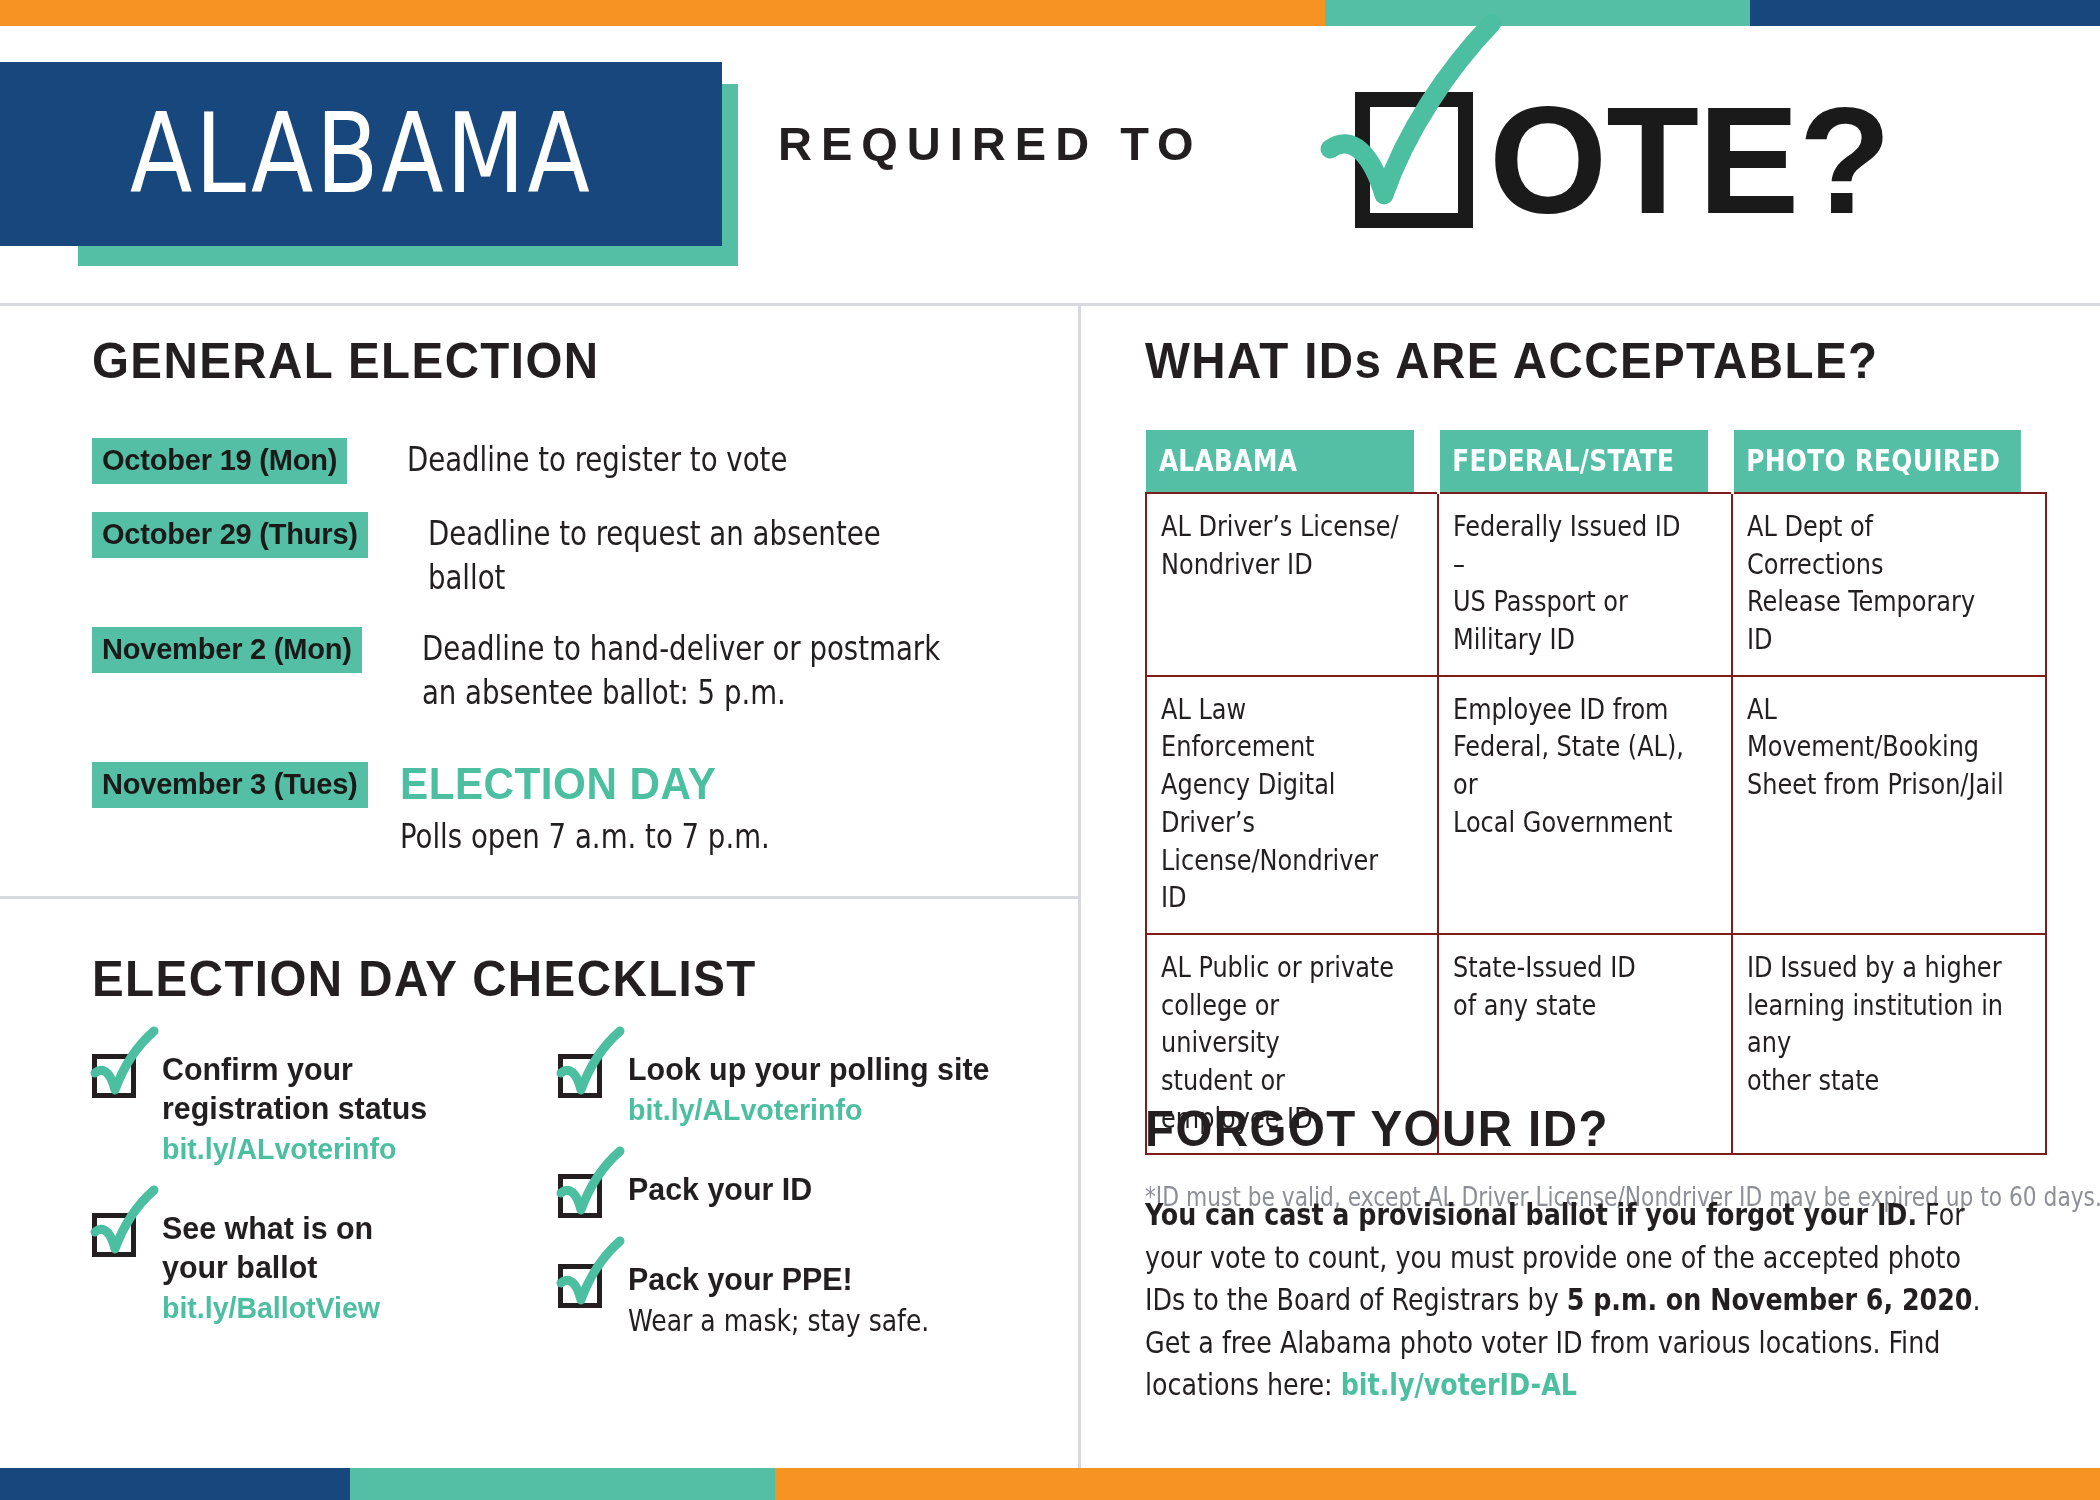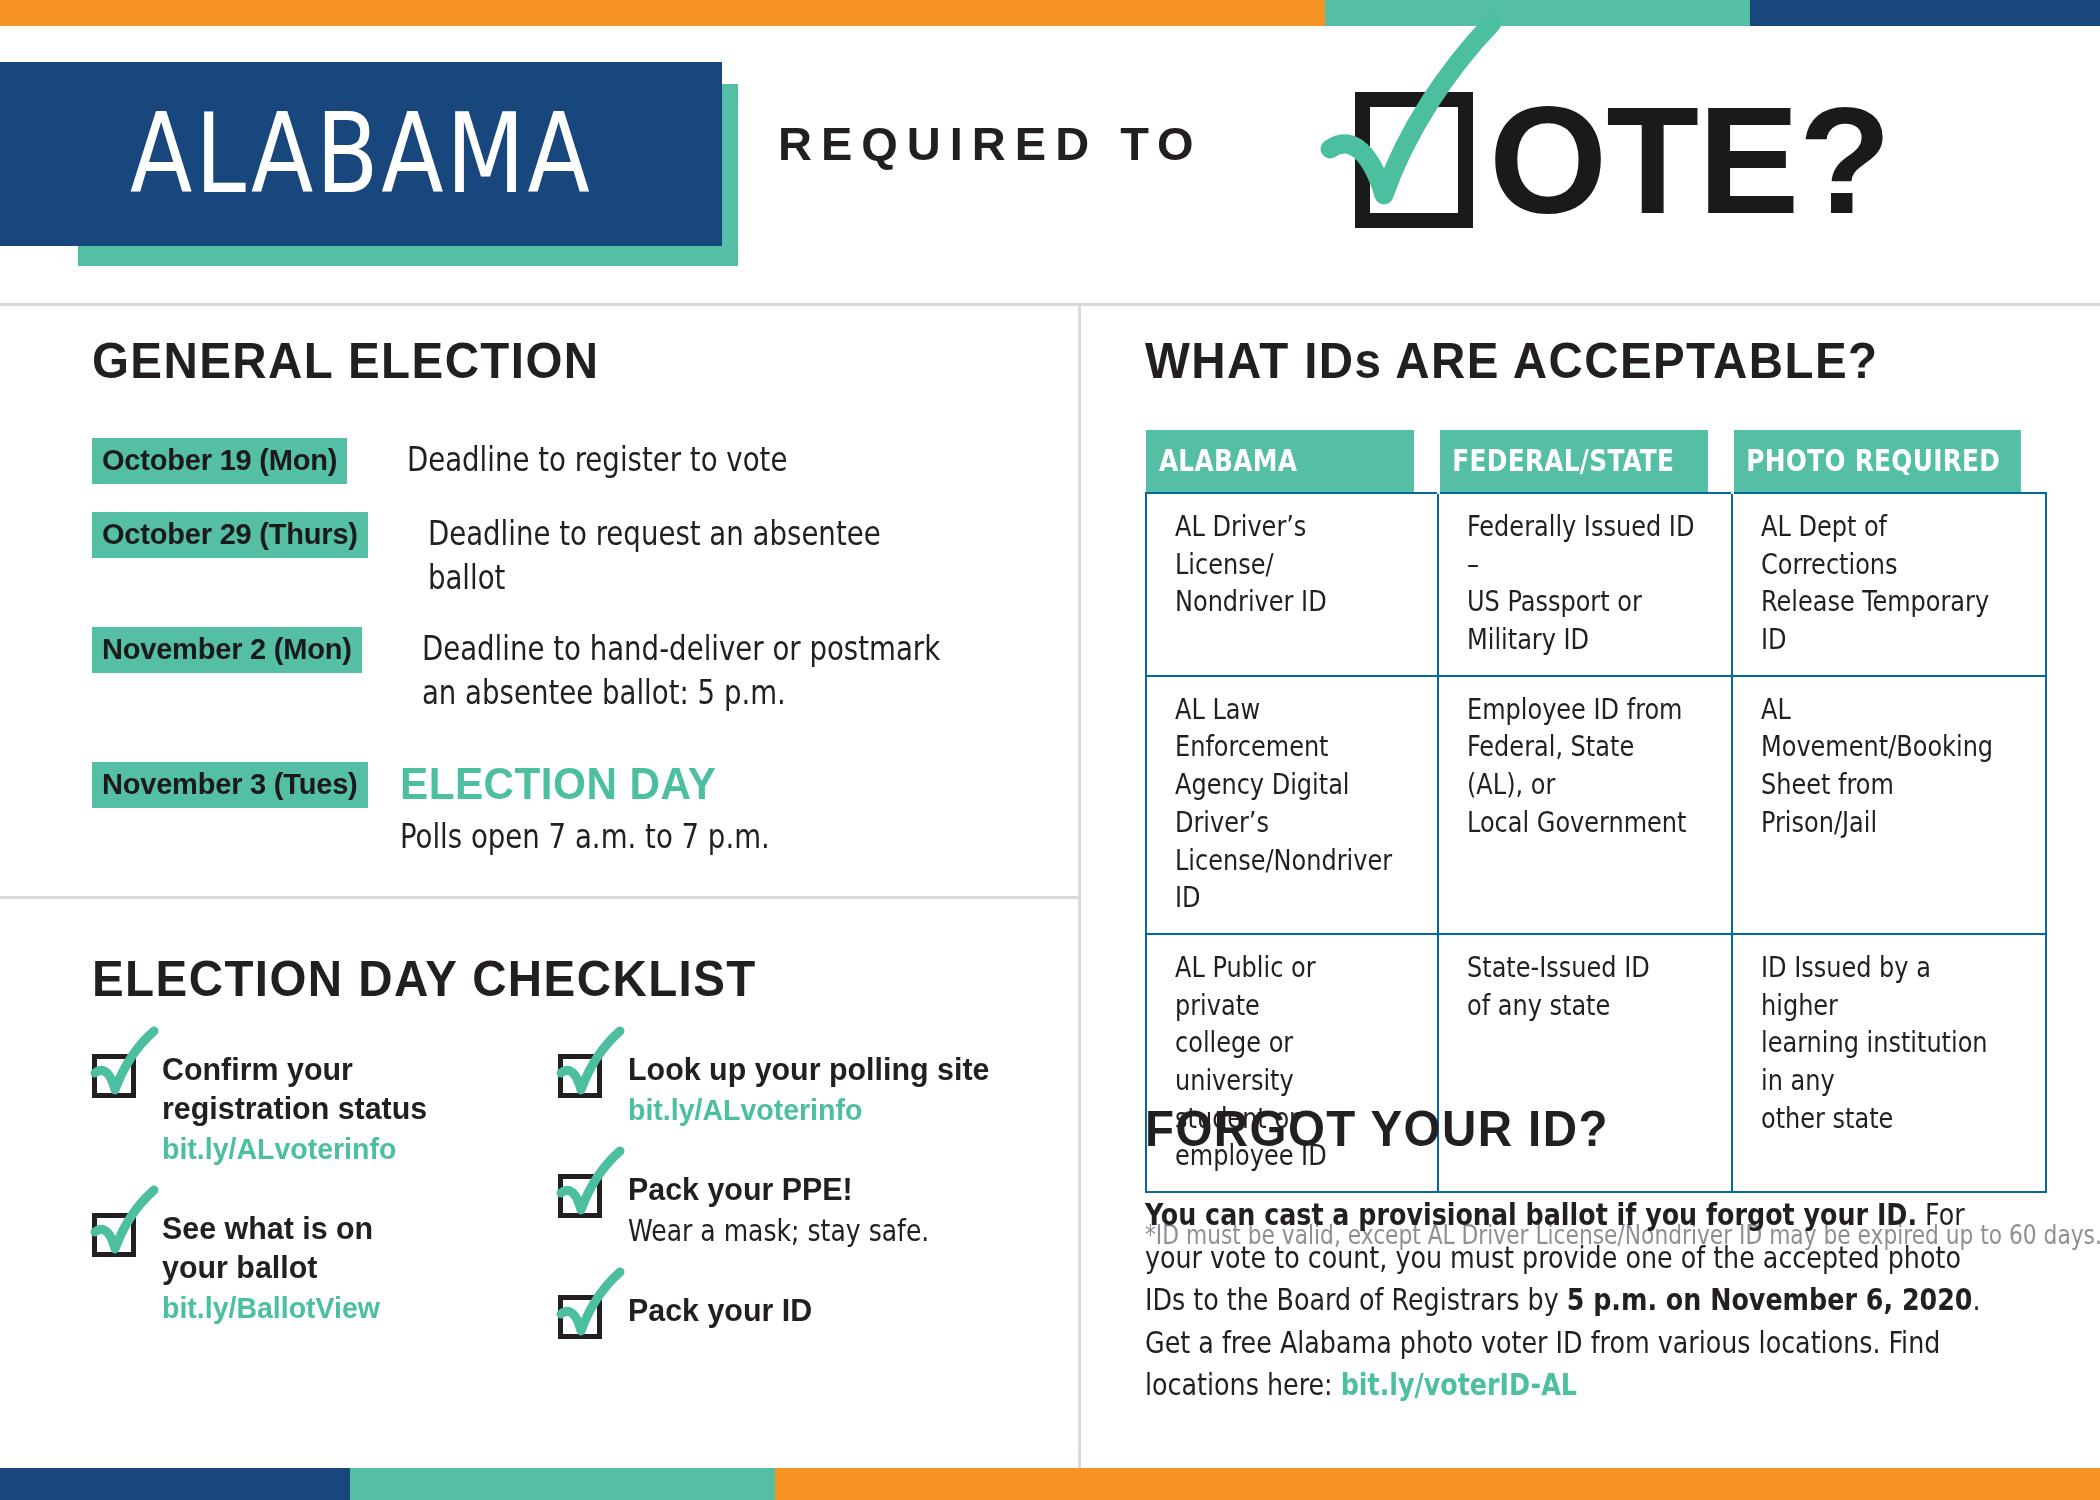--- a/index.html
+++ b/index.html
@@ -301,23 +301,23 @@
     transform: scaleX(0.92);
     transform-origin: left center;
   }
   .id-table th:last-child { border-right: none; }
   .id-table td {
     font-family: "Liberation Sans Narrow", "DejaVu Sans Condensed", "Liberation Sans", sans-serif;
     font-size: 29px;
     font-weight: 400;
     color: #231f20;
     vertical-align: top;
-    padding: 14px 14px 16px 28px;
+    padding: 14px 14px 16px 14px;
     line-height: 1.3;
-    border: 2px solid #0369a1;
+    border: 2px solid #7f1d1d;
   }
   .id-table col.c1 { width: 292px; }
   .id-table col.c2 { width: 294px; }
   .id-table col.c3 { width: 314px; }
 
   .td-inner {
     transform: scaleX(0.92);
     transform-origin: left top;
     display: block;
     white-space: pre-line;
@@ -475,33 +475,33 @@
           </span>
         </div>
 
         <div class="cl-item">
           <span class="cl-box">
             <svg viewBox="0 0 74 74">
               <path d="M 9 38 C 18 31, 25 39, 29 55 C 38 30, 52 10, 68 -4" fill="none" stroke="#4cbfa1" stroke-width="9" stroke-linecap="round" stroke-linejoin="round"></path>
             </svg>
           </span>
           <span class="cl-text">
-            <span class="cl-label" style="white-space:pre-line;display:block;">Pack your PPE!</span>
-            <span class="cl-note" style="display:block;">Wear a mask; stay safe.</span>
+            <span class="cl-label" style="white-space:pre-line;display:block;">Pack your ID</span>
           </span>
         </div>
 
         <div class="cl-item">
           <span class="cl-box">
             <svg viewBox="0 0 74 74">
               <path d="M 9 38 C 18 31, 25 39, 29 55 C 38 30, 52 10, 68 -4" fill="none" stroke="#4cbfa1" stroke-width="9" stroke-linecap="round" stroke-linejoin="round"></path>
             </svg>
           </span>
           <span class="cl-text">
-            <span class="cl-label" style="white-space:pre-line;display:block;">Pack your ID</span>
+            <span class="cl-label" style="white-space:pre-line;display:block;">Pack your PPE!</span>
+            <span class="cl-note" style="display:block;">Wear a mask; stay safe.</span>
           </span>
         </div>
 
       </div>
     </div>
   </div>
 
   <div class="ids-section">
     <div class="section-title">WHAT IDs ARE ACCEPTABLE?</div>
 

